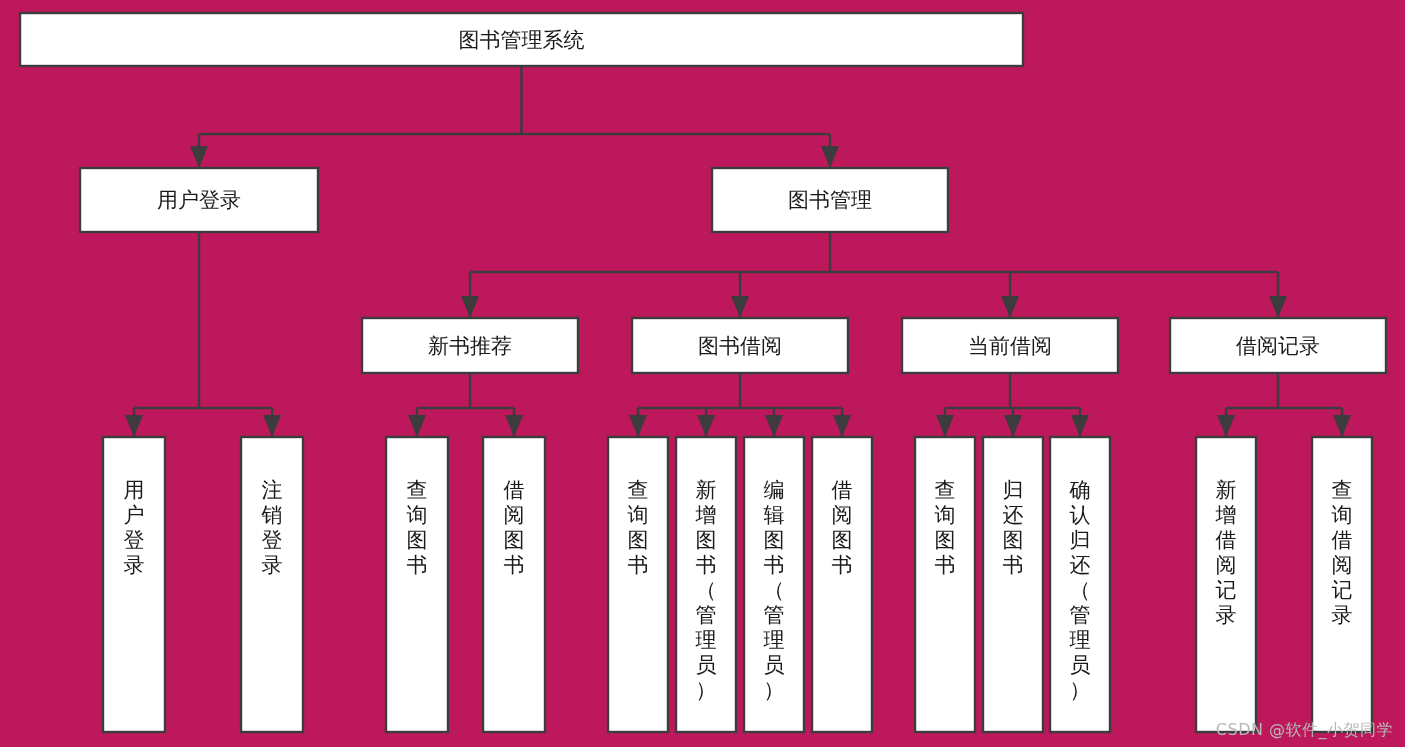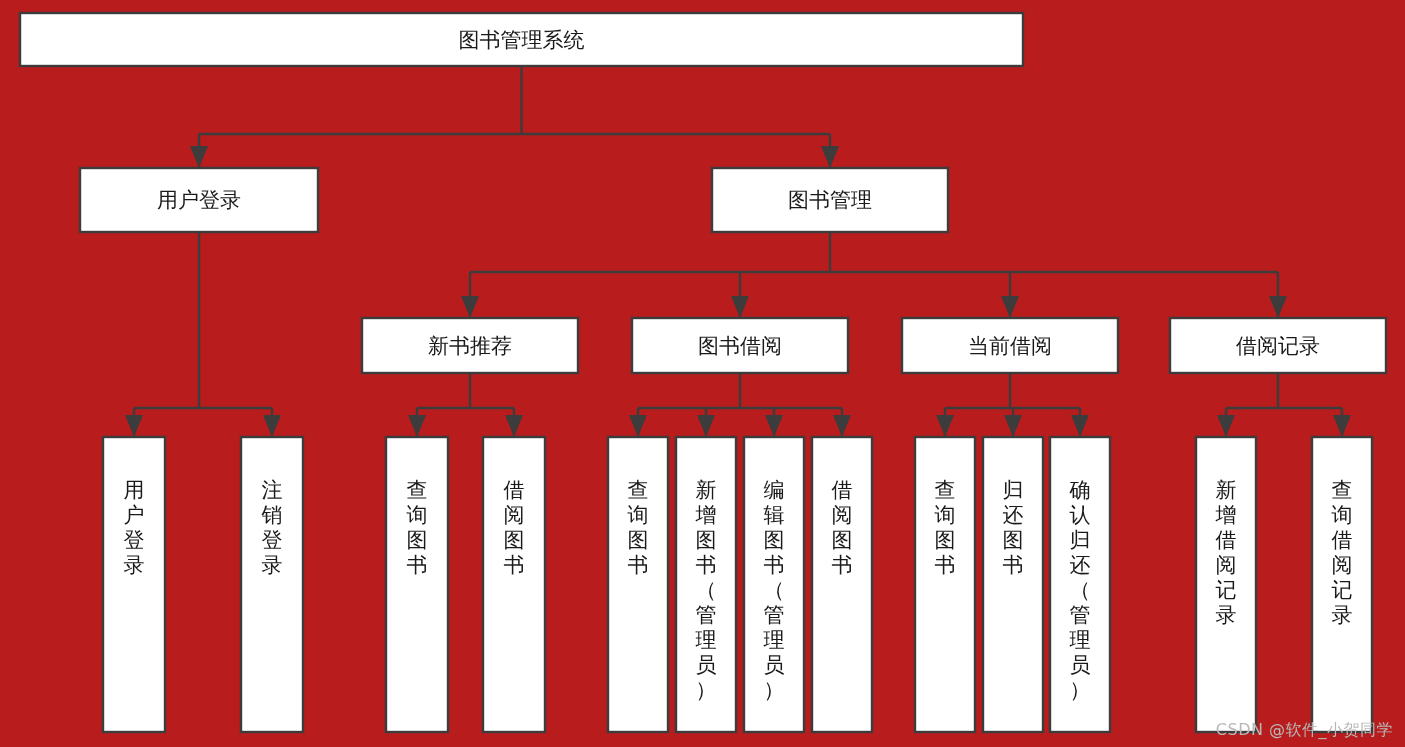--- a/index.html
+++ b/index.html
@@ -10,21 +10,21 @@
   body {
     width: 1405px;
     height: 747px;
     font-family: "DejaVu Sans", "Liberation Sans", sans-serif;
     overflow: hidden;
   }
   #diagram-root {
     position: relative;
     width: 1405px;
     height: 747px;
-    background: #b91c1c;
+    background: #be185d;
   }
   svg.diagram {
     position: absolute;
     left: 0;
     top: 0;
     width: 1405px;
     height: 747px;
   }
   .node-box {
     fill: #ffffff;

